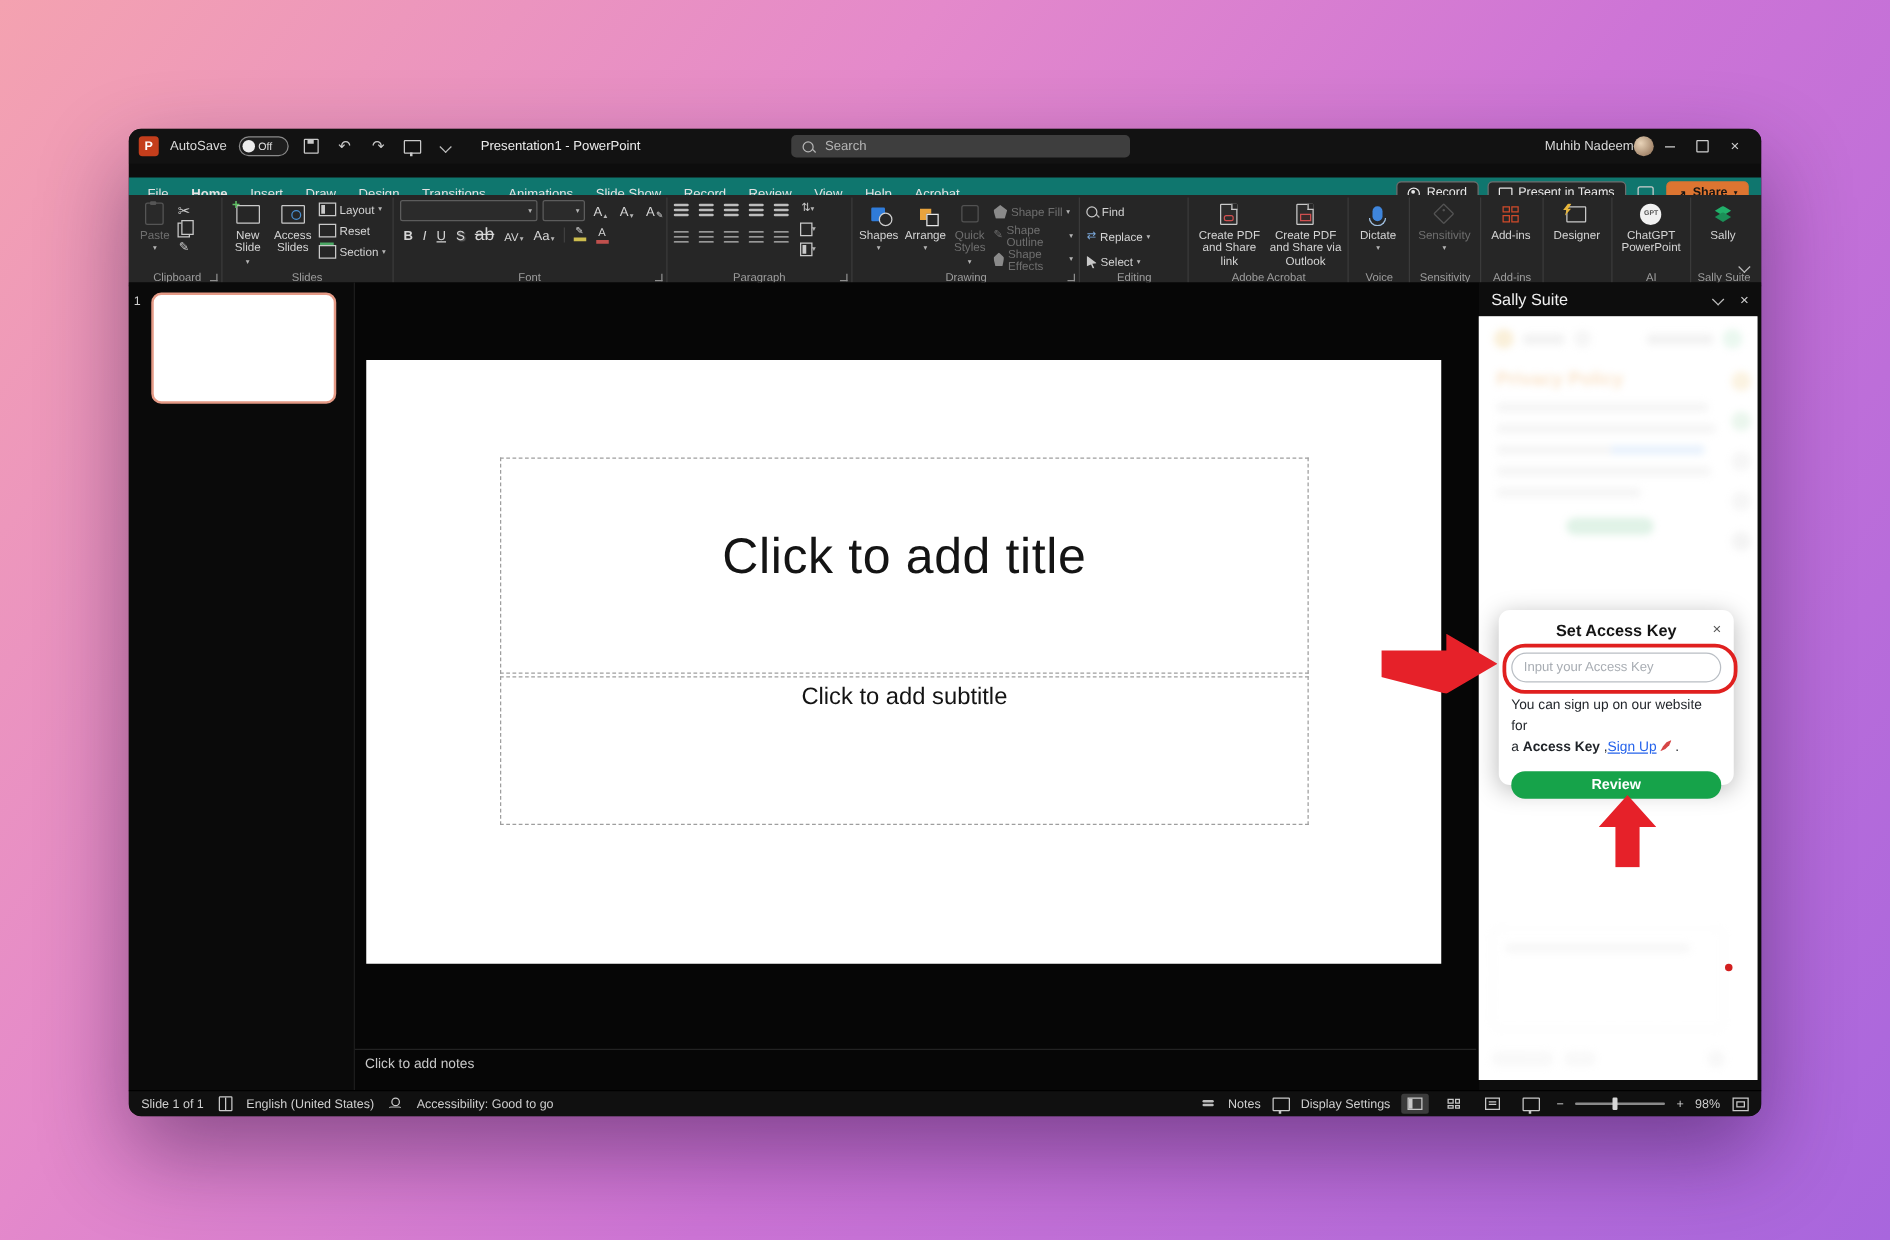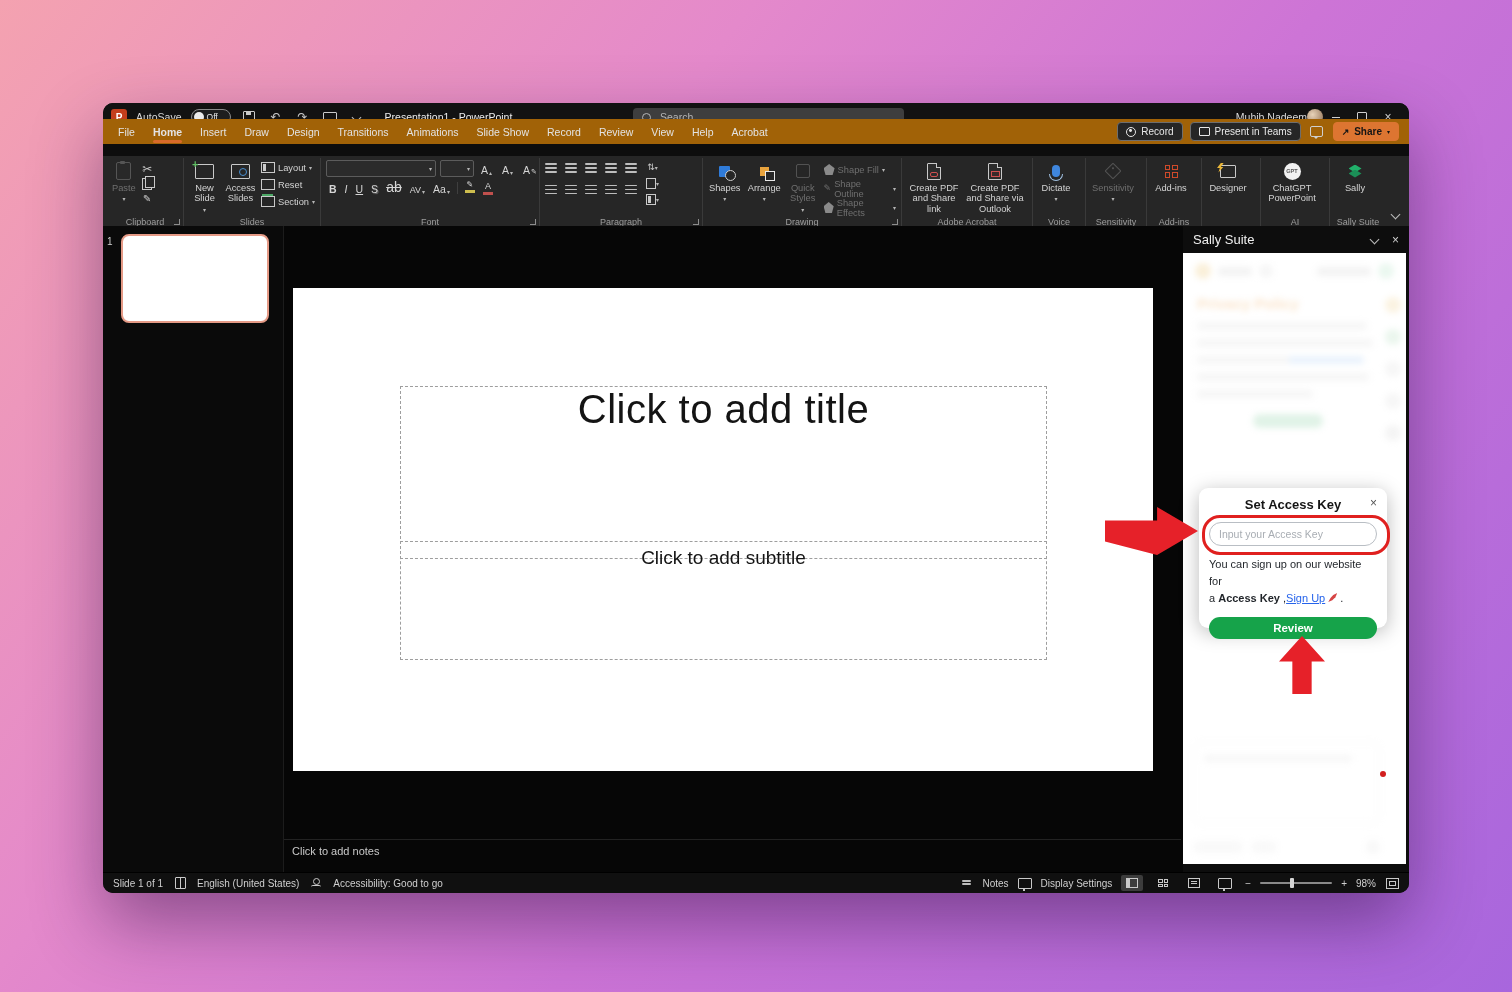--- a/index.html
+++ b/index.html
@@ -34,21 +34,21 @@
   .i-search::after{content:"";position:absolute;left:6px;top:6px;width:4px;height:1.3px;background:#b5b5b5;transform:rotate(45deg);}
   .searchbox input{background:transparent;border:0;outline:none;color:#cfcfcf;font-size:10.5px;width:200px;font-family:"Liberation Sans",sans-serif;}
   .searchbox input::placeholder{color:#b5b5b5;}
   .tb-right{margin-left:auto;display:flex;align-items:center;gap:0;}
   .avatar{width:16px;height:16px;border-radius:50%;background:radial-gradient(circle at 35% 35%,#e8d3b8,#8a6a4f);}
   .winbtn{width:26px;height:20px;display:flex;align-items:center;justify-content:center;color:#cfcfcf;font-size:12px;}
   .i-minimize{width:8px;height:1px;background:#cfcfcf;display:inline-block;}
   .i-maximize{width:8px;height:8px;border:1px solid #cfcfcf;border-radius:1px;display:inline-block;}
 
   
-  .tabrow{position:absolute;left:0;top:16px;right:0;height:25px;background:#a16207;
+  .tabrow{position:absolute;left:0;top:39px;right:0;height:25px;background:#0f766e;
     display:flex;align-items:center;padding:0 6px;color:#e3e3e3;font-size:10.5px;}
   .tab{padding:0 9px;height:100%;display:flex;align-items:center;position:relative;}
   .tab.active{font-weight:bold;}
   .tab.active::after{content:"";position:absolute;left:9px;right:9px;bottom:1px;height:3px;
     border-radius:2px;background:#d86a2a;}
   .tr-right{margin-left:auto;display:flex;align-items:center;gap:7px;padding-right:4px;}
   .pill{height:17px;border:1px solid #6e6e6e;background:#262626;border-radius:4px;color:#e8e8e8;
     font-size:10px;display:flex;align-items:center;gap:5px;padding:0 8px;}
   .pill.orange{background:#dd7531;border-color:#dd7531;color:#141414;font-weight:bold;}
   .i-recdot{width:8px;height:8px;border:1.3px solid #e8e8e8;border-radius:50%;position:relative;display:inline-block;}
@@ -127,21 +127,21 @@
 
   
   .content{position:absolute;left:0;top:123px;right:0;bottom:20px;display:flex;background:#060606;}
   .thumbs{width:180px;background:#0a0a0a;position:relative;border-right:1px solid #1c1c1c;}
   .thumb-num{position:absolute;left:4px;top:10px;font-size:10px;color:#cfcfcf;}
   .thumb{position:absolute;left:18px;top:8px;width:144px;height:85px;background:#fff;
     border:2px solid #e59a86;border-radius:8px;}
   .editor{flex:1;position:relative;background:#060606;}
   .slide{position:absolute;left:9px;top:62px;width:860px;height:483px;background:#fff;}
   .ph{position:absolute;border:1px dashed #9e9e9e;display:flex;justify-content:center;}
-  .ph-title{left:107px;top:78px;width:647px;height:173px;align-items:flex-start;padding-bottom:14px;box-sizing:border-box;margin-top:20px;}
+  .ph-title{left:107px;top:78px;width:647px;height:173px;align-items:center;padding-bottom:14px;box-sizing:border-box;}
   .ph-title .txt{font-size:40px;color:#141414;letter-spacing:.5px;}
   .ph-sub{left:107px;top:253px;width:647px;height:119px;align-items:flex-start;padding-top:5px;box-sizing:border-box;}
   .ph-sub .txt{font-size:19px;color:#141414;}
   .notesbar{position:absolute;left:0;right:2px;top:613px;border-top:1px solid #222;}
   .notestext{position:absolute;left:8px;top:619px;font-size:11px;color:#c9c9c9;}
 
   
   .statusbar{position:absolute;left:0;right:0;bottom:0;height:20px;background:#101010;
     display:flex;align-items:center;gap:10px;padding:0 10px;font-size:10px;color:#cfcfcf;border-top:1px solid #000;}
   .sb-ic{display:flex;align-items:center;justify-content:center;width:14px;height:12px;}
@@ -449,20 +449,39 @@
           <div class="minirow dim">
             <span class="i-pent"></span>
             <span>Shape Effects</span>
               <span class="dd">▾</span>
           </div>
         </div>
         <div class="grp-label">Drawing</div>
         <span class="launcher"></span>
       </div>
 
+      <div class="grp" style="width:84px">
+        <div class="minicol" style="gap:5px;padding-top:2px">
+          <div class="minirow">
+            <span class="i-search" style="border-color:#c9c9c9"></span>
+            <span>Find</span>
+          </div>
+          <div class="minirow">
+            <span class="uglyph" style="font-size:9px;color:#7aa7d9">⇄</span>
+            <span>Replace</span>
+              <span class="dd">▾</span>
+          </div>
+          <div class="minirow">
+            <span class="i-cursor"></span>
+            <span>Select</span>
+              <span class="dd">▾</span>
+          </div>
+        </div>
+        <div class="grp-label">Editing</div>
+      </div>
 
       <div class="grp" style="width:120px">
         <div class="bb" style="width:54px">
           <span class="ico">
               <span class="i-doc link"></span>
             </span>
           <span>Create PDF and Share link</span>
         </div>
         <div class="bb" style="width:58px">
           <span class="ico">

